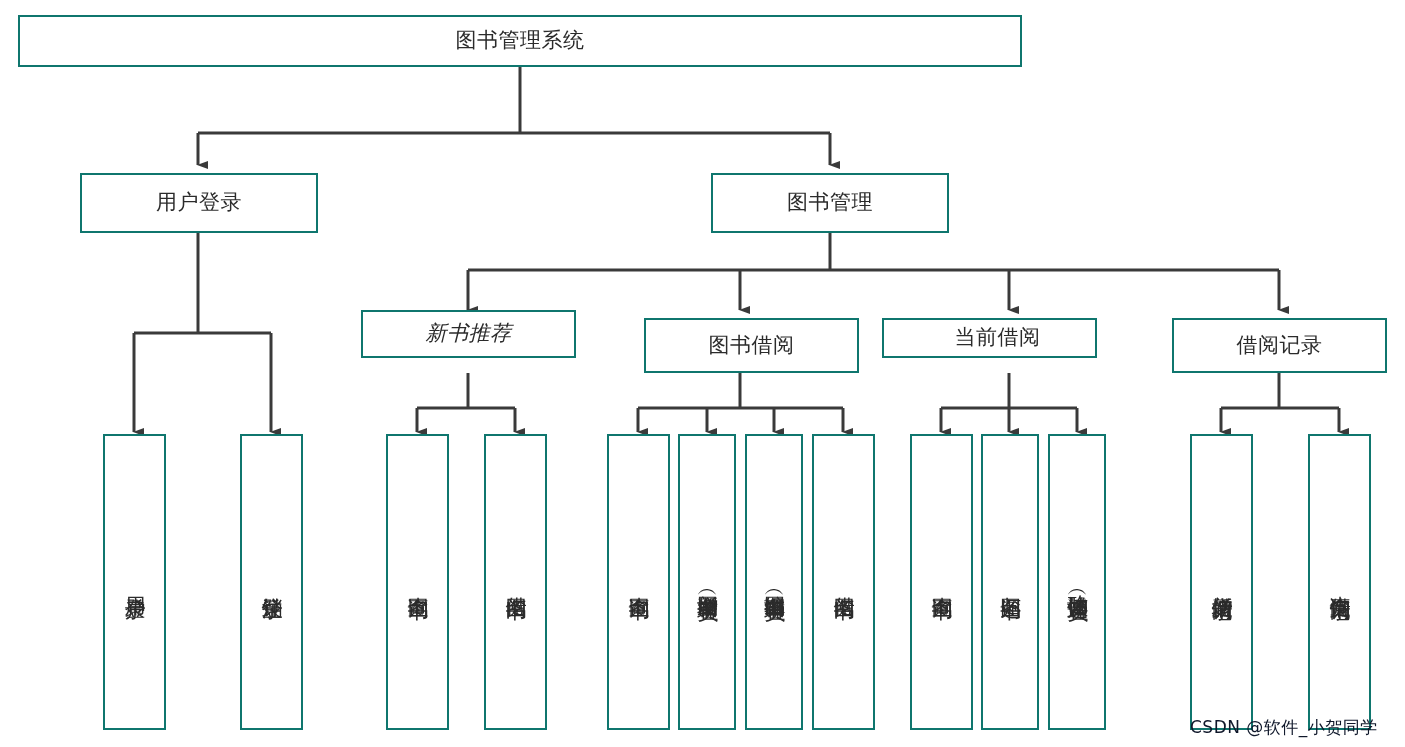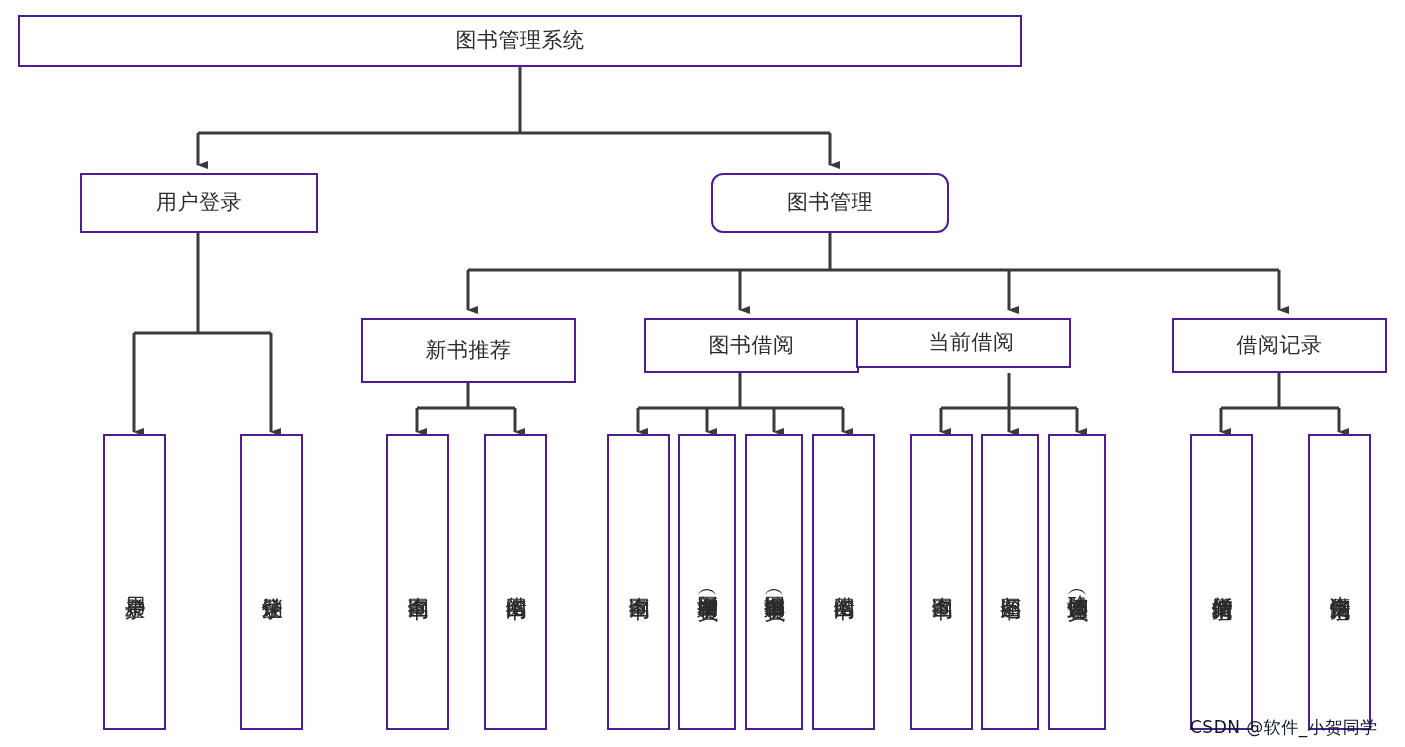--- a/index.html
+++ b/index.html
@@ -21,21 +21,21 @@
     position: absolute;
     left: 0;
     top: 0;
     width: 1405px;
     height: 747px;
     pointer-events: none;
   }
   .node {
     position: absolute;
     box-sizing: border-box;
-    border: 2px solid #4c1d95;
+    border: 2px solid #0f766e;
     background: #ffffff;
     display: flex;
     align-items: center;
     justify-content: center;
     color: #2b2b2b;
   }
   .node.horizontal {
     font-size: 21px;
     line-height: 1.2;
     letter-spacing: 0.5px;
@@ -121,31 +121,31 @@
     </g>
   </svg>
 
   <div class="node horizontal" style="left:18px; top:15px; width:1004px; height:52px;">
     <span class="label">图书管理系统</span>
   </div>
 
   <div class="node horizontal" style="left:80px; top:173px; width:238px; height:60px;">
     <span class="label">用户登录</span>
   </div>
-  <div class="node horizontal" style="left:711px; top:173px; width:238px; height:60px;border-radius:12px;">
+  <div class="node horizontal" style="left:711px; top:173px; width:238px; height:60px;">
     <span class="label">图书管理</span>
   </div>
 
-  <div class="node horizontal" style="left:361px; top:318px; width:215px; height:65px;">
+  <div class="node horizontal" style="left:361px; top:310px; width:215px; height:48px;font-style:italic;">
     <span class="label">新书推荐</span>
   </div>
   <div class="node horizontal" style="left:633px; top:318px; width:215px; height:55px;margin-left:11px;">
     <span class="label">图书借阅</span>
   </div>
-  <div class="node horizontal" style="left:856px; top:318px; width:215px; height:50px;padding-left:16px;">
+  <div class="node horizontal" style="left:882px; top:318px; width:215px; height:40px;padding-left:16px;">
     <span class="label">当前借阅</span>
   </div>
   <div class="node horizontal" style="left:1172px; top:318px; width:215px; height:55px;justify-content:center;">
     <span class="label">借阅记录</span>
   </div>
 
   <div class="node vertical" style="left:103px; top:434px; width:63px; height:296px;">
     <span class="label">用户登录</span>
   </div>
   <div class="node vertical" style="left:240px; top:434px; width:63px; height:296px;">

